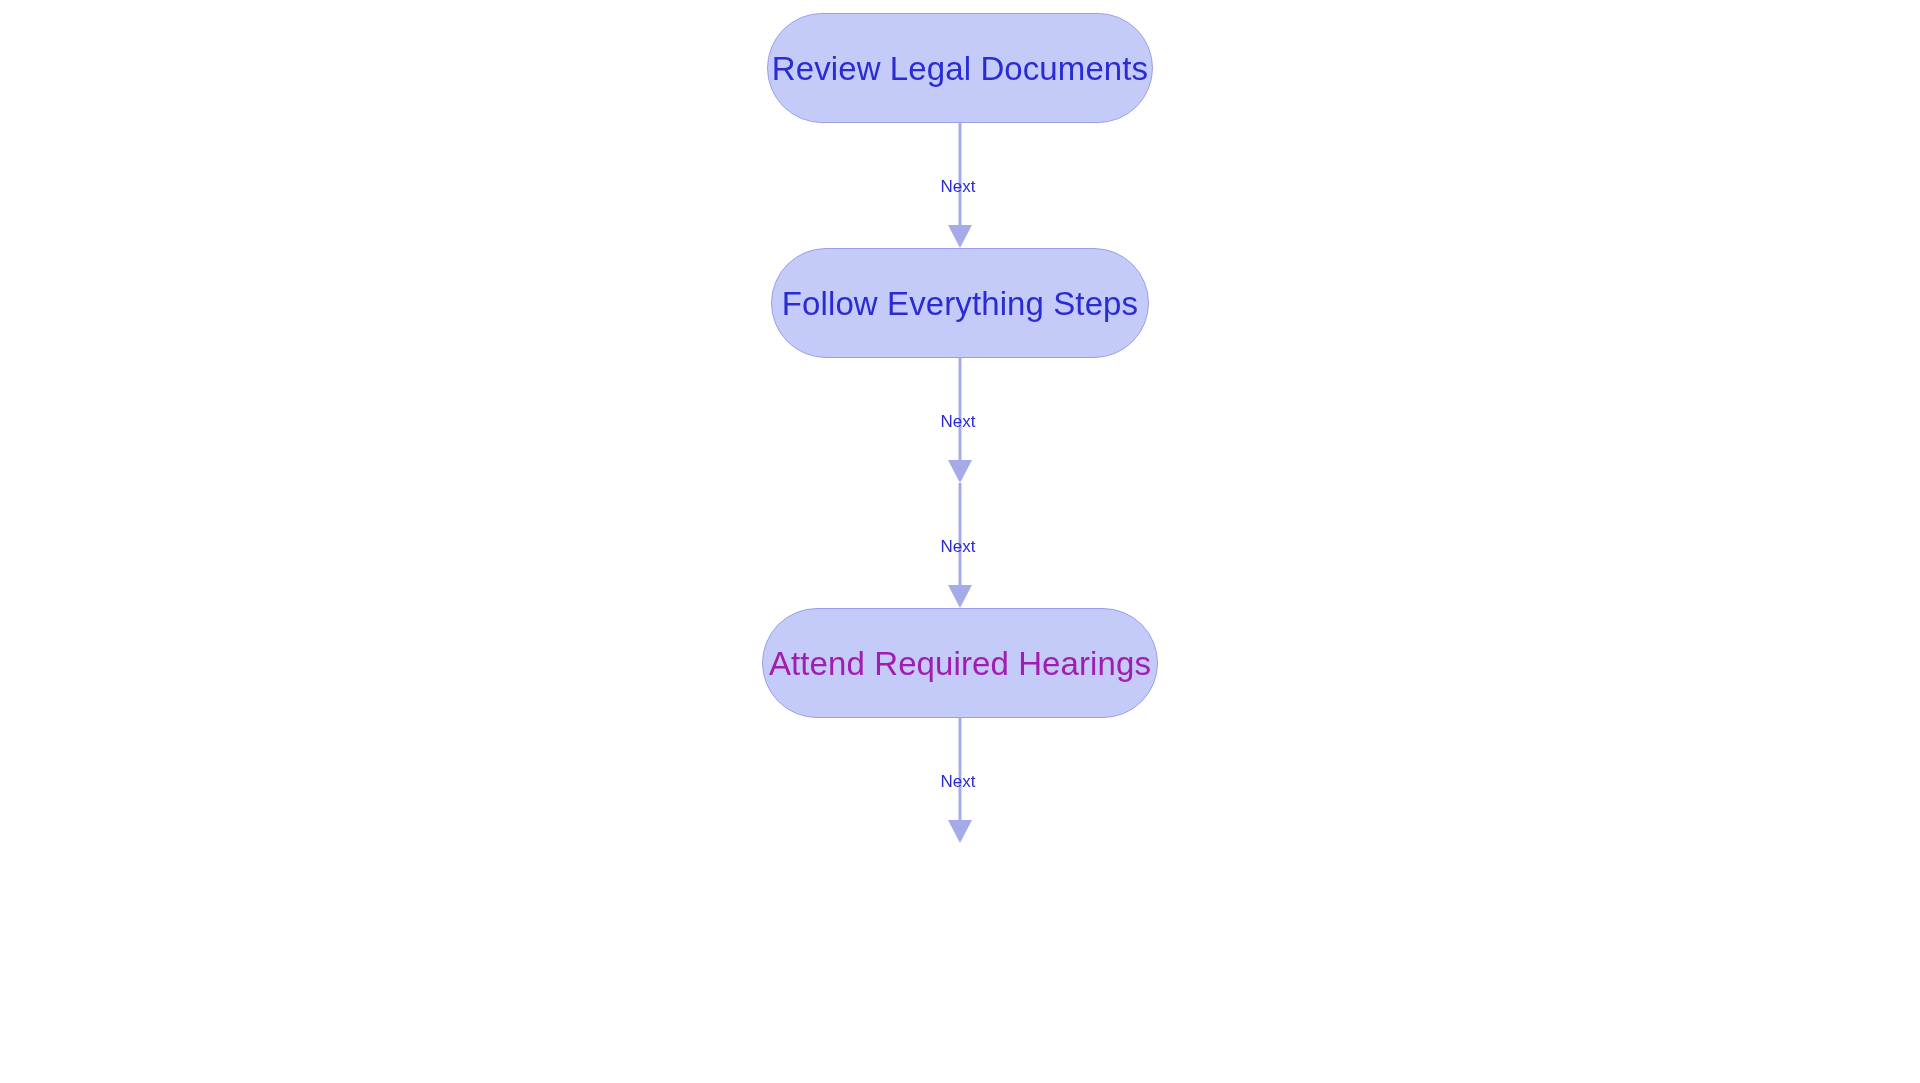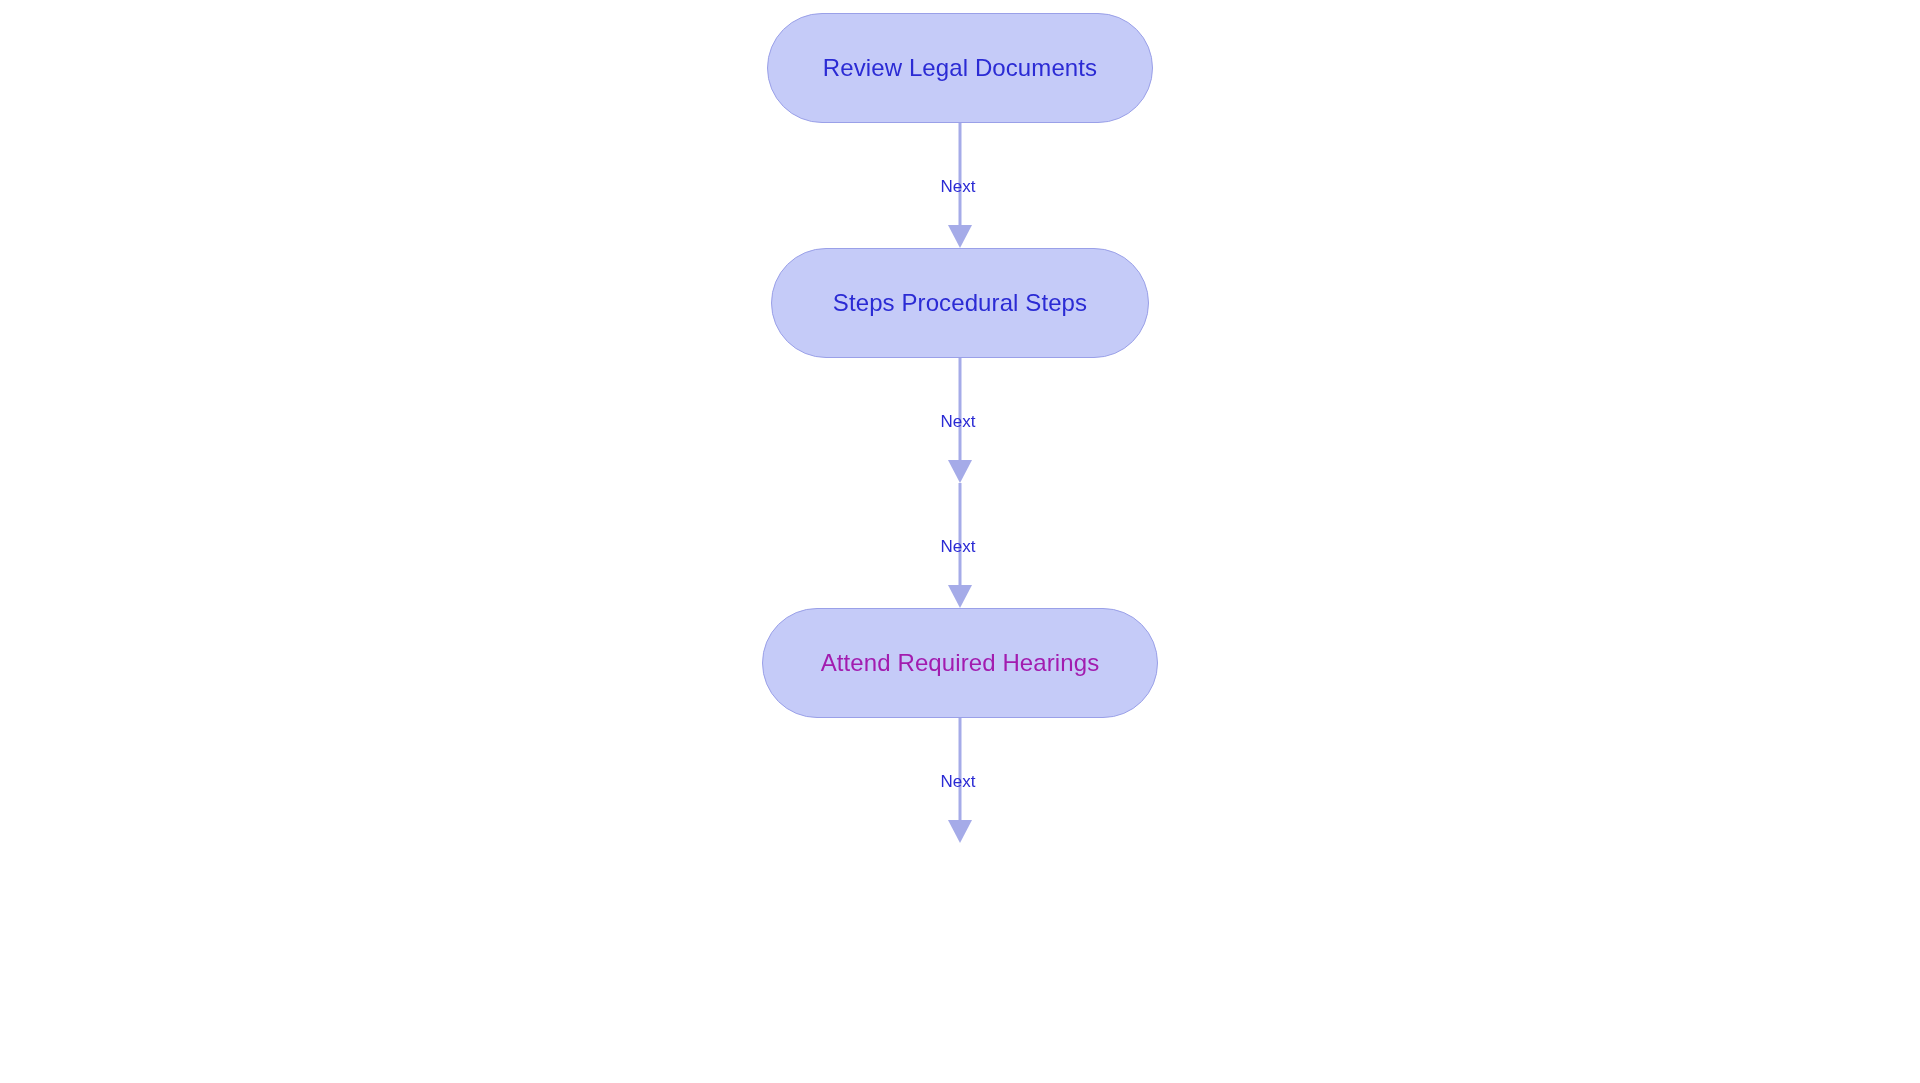--- a/index.html
+++ b/index.html
@@ -44,21 +44,21 @@
     border-radius: 999px;
     background: #c5cbf8;
     border: 1.6px solid #9aa0e8;
     display: flex;
     align-items: center;
     justify-content: center;
     flex: 0 0 auto;
   }
   .node-label {
     color: #2b2bd4;
-    font-size: 24px;
+    font-size: 33px;
     font-weight: 400;
     letter-spacing: 0.1px;
     white-space: nowrap;
     line-height: 1;
   }
 
   .node-w1 { width: 386px; }
   .node-w2 { width: 378px; }
   .node-w3 { width: 340px; }
   .node-w4 { width: 396px; }
@@ -107,21 +107,21 @@
 
     <div class="edge">
       <svg class="edge-svg" viewBox="0 0 240 125" preserveAspectRatio="none">
         <line x1="120" y1="0" x2="120" y2="104" stroke="#a5abe8" stroke-width="3"></line>
         <polygon points="108,102 132,102 120,125" fill="#a5abe8"></polygon>
       </svg>
       <span class="edge-label" style="color: rgb(43, 43, 212);">Next</span>
     </div>
 
     <div class="node node-w2" style="background: rgb(197, 203, 248); border-color: rgb(154, 160, 232);">
-      <span class="node-label" style="color: rgb(43, 43, 212);">Steps Procedural Steps</span>
+      <span class="node-label" style="color: rgb(43, 43, 212);">Follow Everything Steps</span>
     </div>
 
     <div class="edge">
       <svg class="edge-svg" viewBox="0 0 240 125" preserveAspectRatio="none">
         <line x1="120" y1="0" x2="120" y2="104" stroke="#a5abe8" stroke-width="3"></line>
         <polygon points="108,102 132,102 120,125" fill="#a5abe8"></polygon>
       </svg>
       <span class="edge-label" style="color: rgb(43, 43, 212);">Next</span>
     </div>
 

